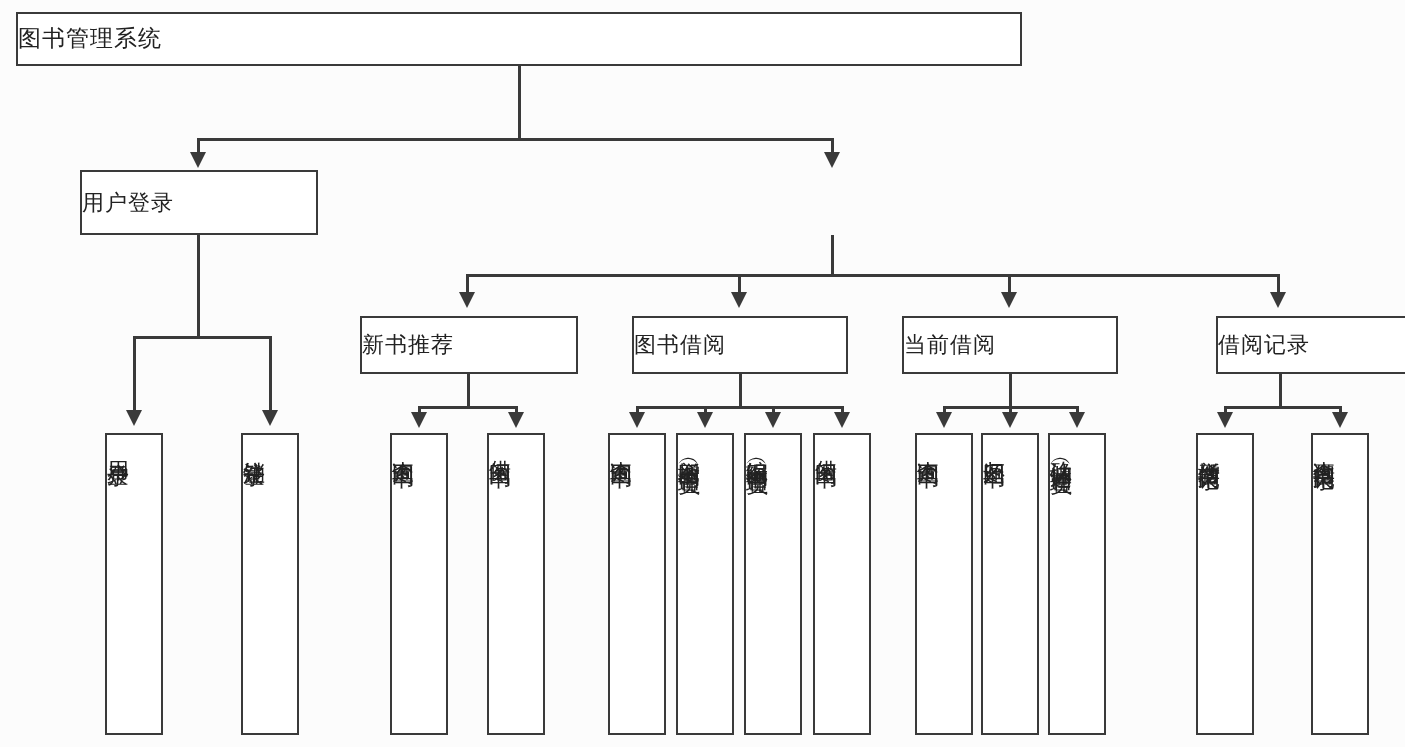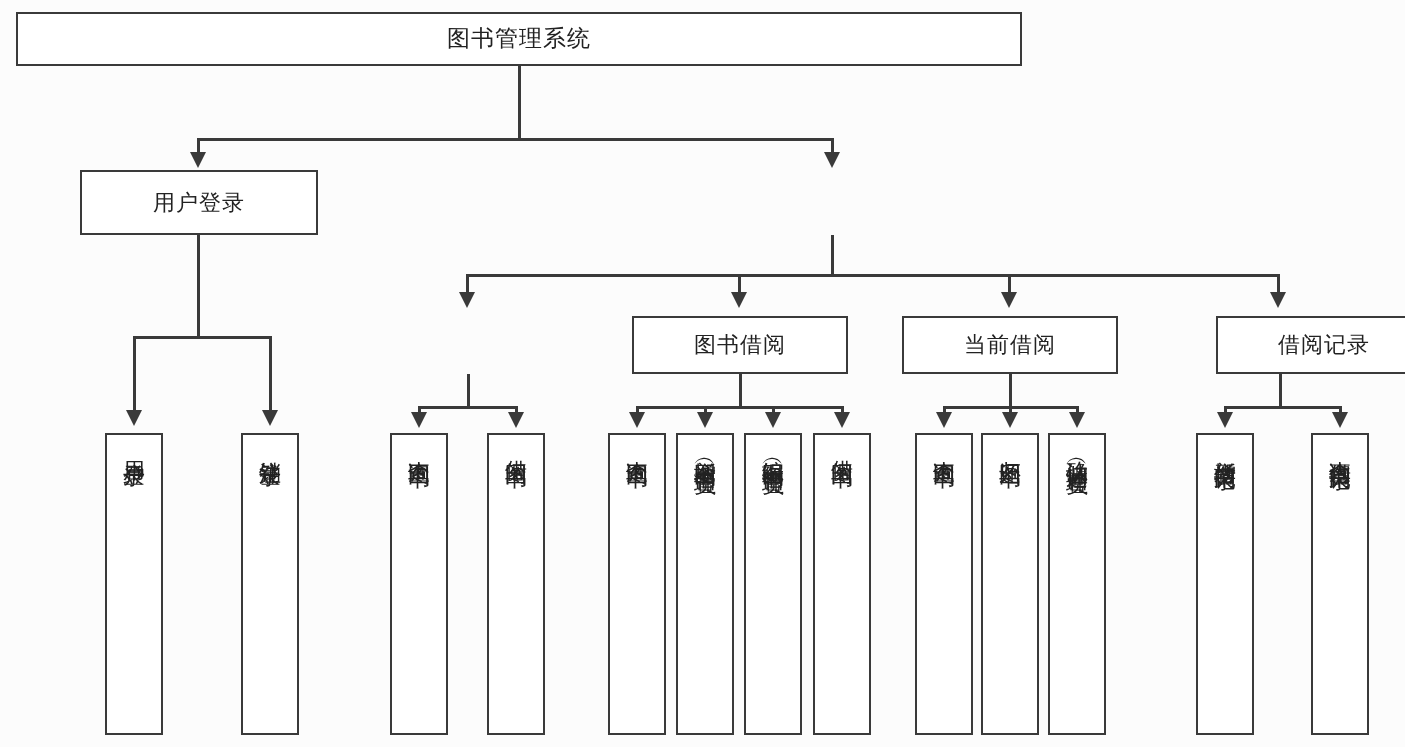--- a/index.html
+++ b/index.html
@@ -18,21 +18,20 @@
     overflow: hidden;
   }
   
   .node {
     position: absolute;
     box-sizing: border-box;
     background: #ffffff;
     border: 2.5px solid #3a3a3a;
     display: flex;
     align-items: center;
-    justify-content: center;
     color: #222222;
   }
   .node .label {
     display: block;
     text-align: center;
     line-height: 1.18;
     white-space: nowrap;
   }
   
   .node.h .label {
@@ -113,20 +112,23 @@
   <div class="ln horz" style="left:466px; top:274px; width:814px; height:3px;"></div>
   <div class="ln vert" style="left:466px; top:274px; width:3px; height:24px;"></div>
   <div class="arrow" style="left:459px; top:292px;"></div>
   <div class="ln vert" style="left:738px; top:274px; width:3px; height:24px;"></div>
   <div class="arrow" style="left:731px; top:292px;"></div>
   <div class="ln vert" style="left:1008px; top:274px; width:3px; height:24px;"></div>
   <div class="arrow" style="left:1001px; top:292px;"></div>
   <div class="ln vert" style="left:1277px; top:274px; width:3px; height:24px;"></div>
   <div class="arrow" style="left:1270px; top:292px;"></div>
 
+  <div class="node h" id="node-new-book-recommend" style="left:360px; top:316px; width:218px; height:58px;">
+    <span class="label">新书推荐</span>
+  </div>
   <div class="node h" id="node-book-borrow" style="left:632px; top:316px; width:216px; height:58px;">
     <span class="label">图书借阅</span>
   </div>
   <div class="node h" id="node-current-borrow" style="left:902px; top:316px; width:216px; height:58px;">
     <span class="label">当前借阅</span>
   </div>
   <div class="node h" id="node-borrow-record" style="left:1216px; top:316px; width:216px; height:58px;">
     <span class="label">借阅记录</span>
   </div>
 

